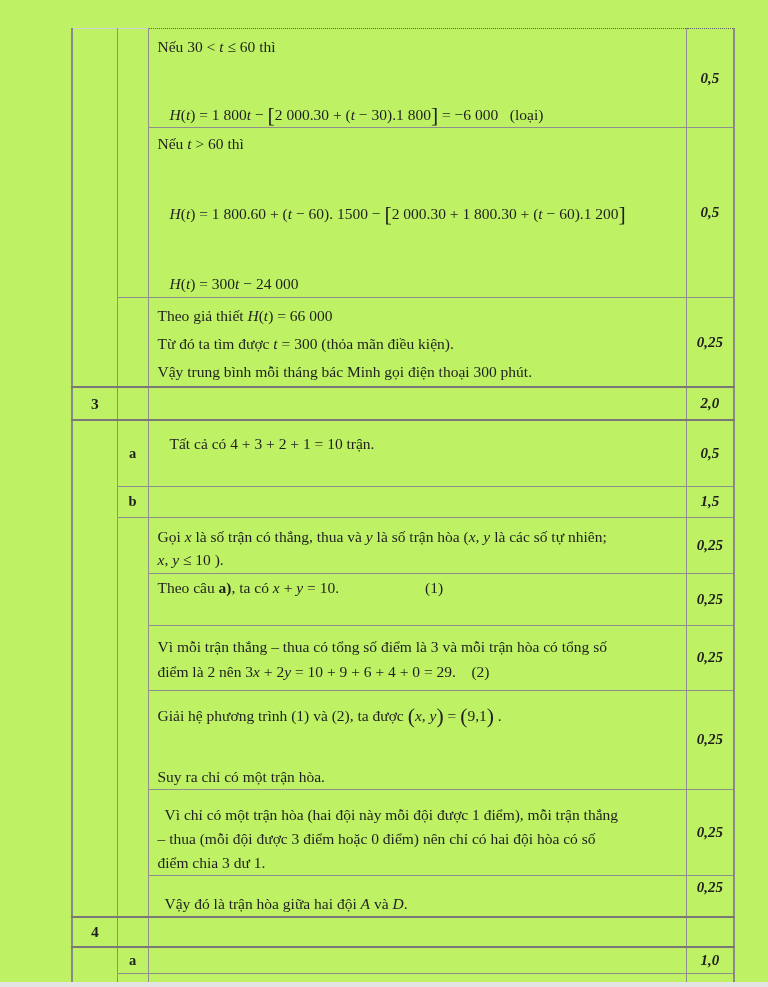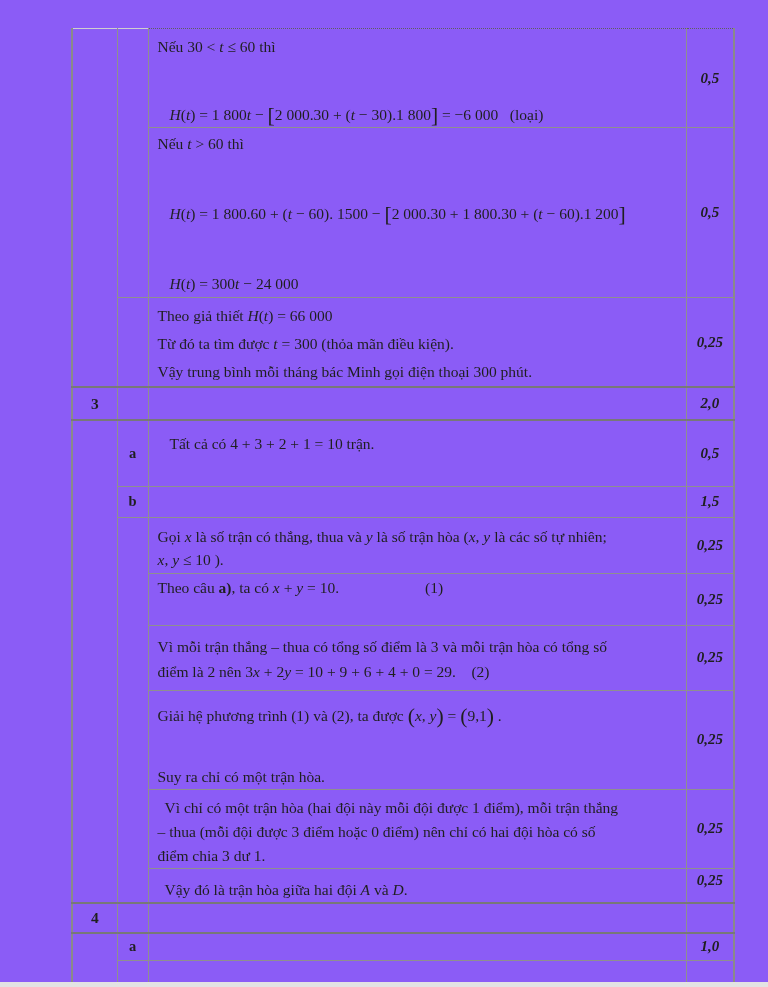--- a/index.html
+++ b/index.html
@@ -1,16 +1,16 @@
 <!DOCTYPE html>
 <html><head>
 <meta charset="utf-8">
 <style>
   html,body{margin:0;padding:0;background:#ffffff;}
-  .screen{position:relative;width:768px;height:987px;background:#8b5cf6;overflow:hidden;
+  .screen{position:relative;width:768px;height:987px;background:#bef264;overflow:hidden;
           font-family:"Liberation Serif","DejaVu Serif",serif;color:#1f1f1f;}
   .bottom-bar{position:absolute;left:0;right:0;bottom:0;height:5px;background:#e3e3e3;}
 
   table.anskey{position:absolute;left:71px;top:28px;border-collapse:collapse;table-layout:fixed;
     width:662px;
     border-left:2px solid #8a8a8a;border-right:2px solid #8a8a8a;border-bottom:2px solid #8a8a8a;}
   td{border:1px solid #8f8f8f;vertical-align:top;padding:0;overflow:visible;}
 
   
   tr.r1{height:70px} tr.r2{height:79px} tr.r3{height:85px} tr.r4{height:33px}
@@ -23,21 +23,21 @@
   .c-points{text-align:center;vertical-align:middle;font-weight:bold;font-style:italic;font-size:15px;}
   .c-points.top{vertical-align:top;padding-top:3px;}
   .c-content{padding:0 6px 0 9px;font-size:15.5px;line-height:24px;}
 
   .bt-dot{border-top:1px dotted #5f5f5f;}
   .bt-faint{border-top:1px solid #cfcfcf;}
   .bt-heavy{border-top:2px solid #787878;border-bottom:2px solid #787878;}
 
   .fline{white-space:nowrap;}
   .tind{text-indent:12px;margin-top:44px;}
-  .tind-sm{text-indent:7px;}
+  .tind-sm{text-indent:7px;margin-top:7px;}
   .mt-gap{margin-top:37px;}
 
   .pt6{padding-top:6px} .pt5{padding-top:3px} .pt4{padding-top:4px} .pt7{padding-top:7px}
   .pt8{padding-top:8px} .pt9{padding-top:9px} .pt11{padding-top:11px} .pt13{padding-top:13px}
   .pt14{padding-top:2px}
   .lh26{line-height:26px} .lh28{line-height:28px} .lh23{line-height:23px}
   .lh25{line-height:25px} .lh24{line-height:24px}
   .ind-lg{padding-left:12px;}
 
   .seg-i{font-style:italic;}

